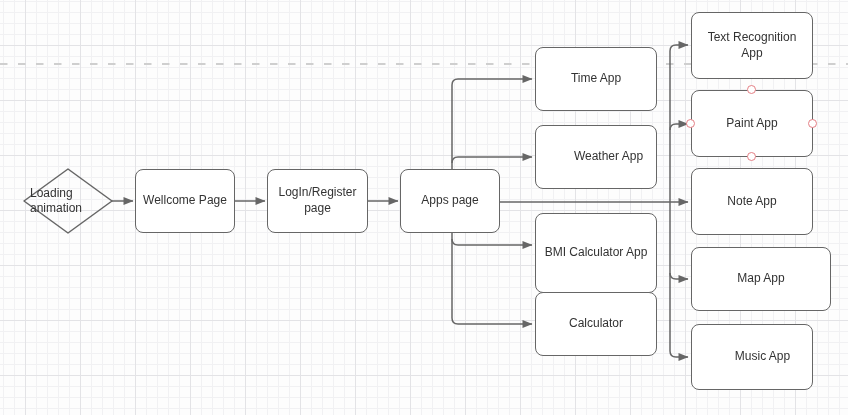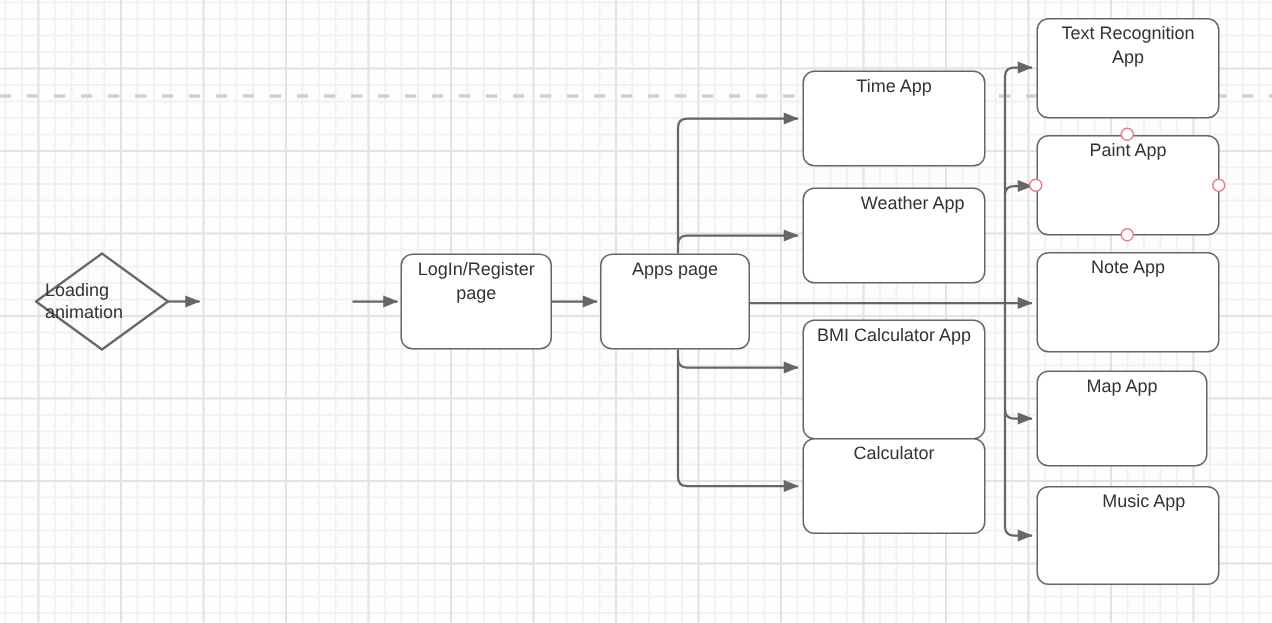--- a/index.html
+++ b/index.html
@@ -16,21 +16,21 @@
       linear-gradient(90deg, #e3e3e6 1px, transparent 1px),
       linear-gradient(#f1f1f3 1px, transparent 1px),
       linear-gradient(90deg, #f1f1f3 1px, transparent 1px);
     background-size: 55px 55px, 55px 55px, 11px 11px, 11px 11px;
     background-position: 0 45px, 25px 0, 0 1px, 3px 0;
   }
   svg.layer { position: absolute; left: 0; top: 0; width: 848px; height: 415px; }
   .node {
     position: absolute; box-sizing: border-box;
     background: #ffffff; border: 1.5px solid #666666; border-radius: 8px;
-    display: flex; justify-content: center;
+    display: flex; align-items: center; justify-content: center;
     text-align: center; font-size: 12px; line-height: 1.3; color: #333333;
     padding: 2px 6px; z-index: 2;
   }
   .diamond-label {
     position: absolute; z-index: 2; display: flex; align-items: center;
     justify-content: center; text-align: left; font-size: 12px;
     line-height: 1.25; color: #333333;
   }
   .conn-point {
     position: absolute; z-index: 4; width: 9px; height: 9px;
@@ -72,20 +72,23 @@
 
     <g class="shape">
       <polygon points="24,201 68,169 112,201 68,233" fill="#ffffff" stroke="#666666" stroke-width="1.5" stroke-linejoin="round"></polygon>
     </g>
   </svg>
 
   <div class="diamond-label" style="left:30px; top:172px; width:76px; height:58px;">
     <span>Loading animation</span>
   </div>
 
+  <div class="node" style="left:135px; top:169px; width:100px; height:64px;">
+    <span>Wellcome Page</span>
+  </div>
 
   <div class="node" style="left:267px; top:169px; width:101px; height:64px;">
     <span>LogIn/Register page</span>
   </div>
 
   <div class="node" style="left:400px; top:169px; width:100px; height:64px;">
     <span>Apps page</span>
   </div>
 
   <div class="node" style="left:535px; top:47px; width:122px; height:64px;">
@@ -109,21 +112,21 @@
   </div>
 
   <div class="node" style="left:691px; top:90px; width:122px; height:67px;">
     <span>Paint App</span>
   </div>
 
   <div class="node" style="left:691px; top:168px; width:122px; height:67px;">
     <span>Note App</span>
   </div>
 
-  <div class="node" style="left:691px; top:247px; width:114px; height:64px;">
+  <div class="node" style="left:691px; top:247px; width:140px; height:64px;">
     <span>Map App</span>
   </div>
 
   <div class="node" style="left:691px; top:324px; width:122px; height:66px;padding-left:27px;">
     <span>Music App</span>
   </div>
 
   <div class="conn-point" style="left:747px; top:85px;"></div>
   <div class="conn-point" style="left:686px; top:119px;"></div>
   <div class="conn-point" style="left:808px; top:119px;"></div>

